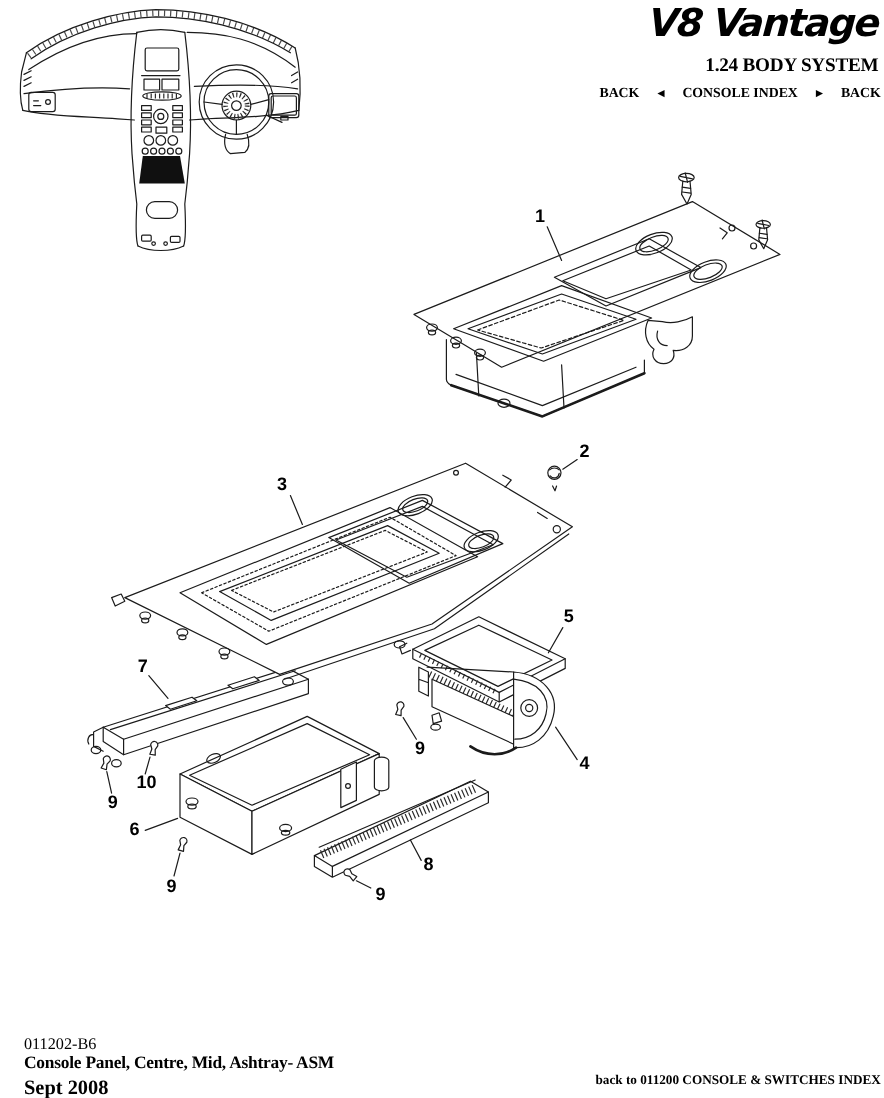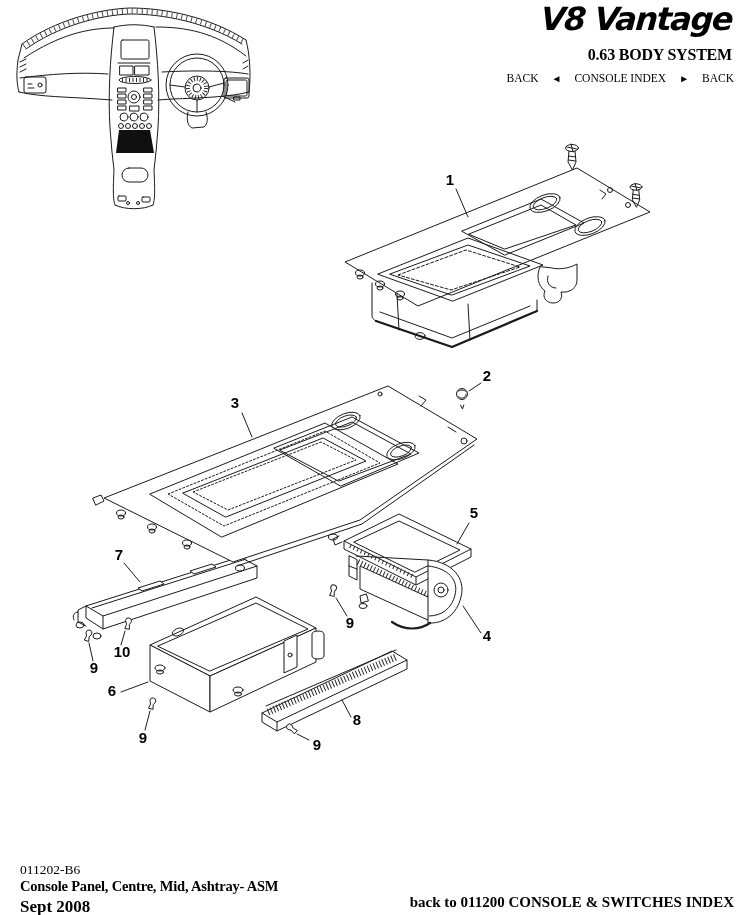--- a/index.html
+++ b/index.html
@@ -12,29 +12,29 @@
   .logo{
     right:5px;top:0px;font-family:"DejaVu Sans",sans-serif;
     font-style:italic;font-weight:bold;font-size:32px;letter-spacing:-1.5px;
     transform:skewX(-4deg);white-space:nowrap;
   }
   .section-title{
     right:5px;top:46px;font-weight:bold;font-size:16px;letter-spacing:-0.2px;white-space:nowrap;
   }
   .nav-row{
     right:3px;top:72px;display:flex;align-items:center;gap:13px;
-    font-weight:normal;font-size:11.5px;white-space:nowrap;
+    font-weight:bold;font-size:11.5px;white-space:nowrap;
   }
   .nav-row .arrow{font-size:10px;position:relative;top:0px;}
   .nav-row span{cursor:pointer;}
   
   .part-number{left:20px;top:862px;font-weight:normal;font-size:13.5px;}
   .part-title{left:20px;top:878px;font-weight:bold;font-size:14.5px;letter-spacing:-0.2px;}
   .rev-date{left:20px;top:897px;font-weight:bold;font-size:17px;}
-  .back-link{right:3px;top:894px;font-weight:bold;font-size:15px;cursor:pointer;white-space:nowrap;}
+  .back-link{right:3px;top:894px;font-weight:bold;font-size:11px;cursor:pointer;white-space:nowrap;}
   svg{position:absolute;left:0;top:0;}
   svg *{vector-effect:non-scaling-stroke;}
   .ln{fill:none;stroke:#1b1b1b;stroke-width:1;stroke-linecap:round;stroke-linejoin:round;}
   .lnw{fill:#ffffff;stroke:#1b1b1b;stroke-width:1;stroke-linejoin:round;}
   .thick{stroke-width:2.2;}
   .hatch{fill:none;stroke:#2a2a2a;stroke-linecap:butt;}
   .callout{font-family:"Liberation Sans",sans-serif;font-weight:bold;font-size:15px;fill:#000;}
 </style>
 </head>
 <body>
@@ -315,21 +315,21 @@
     <text class="callout" x="94" y="673">9</text>
     <text class="callout" x="112" y="696">6</text>
     <text class="callout" x="143" y="743">9</text>
     <text class="callout" x="350" y="628">9</text>
     <text class="callout" x="357" y="725">8</text>
     <text class="callout" x="317" y="750">9</text>
   </g>
 </svg>
 
 <div class="abs logo">V8 Vantage</div>
-<div class="abs section-title">0.63 BODY SYSTEM</div>
+<div class="abs section-title">1.24 BODY SYSTEM</div>
 <div class="abs nav-row">
   <span>BACK</span>
   <span class="arrow">◄</span>
   <span>CONSOLE INDEX</span>
   <span class="arrow">►</span>
   <span>BACK</span>
 </div>
 
 <div class="abs part-number">011202-B6</div>
 <div class="abs part-title">Console Panel, Centre, Mid, Ashtray- ASM</div>

